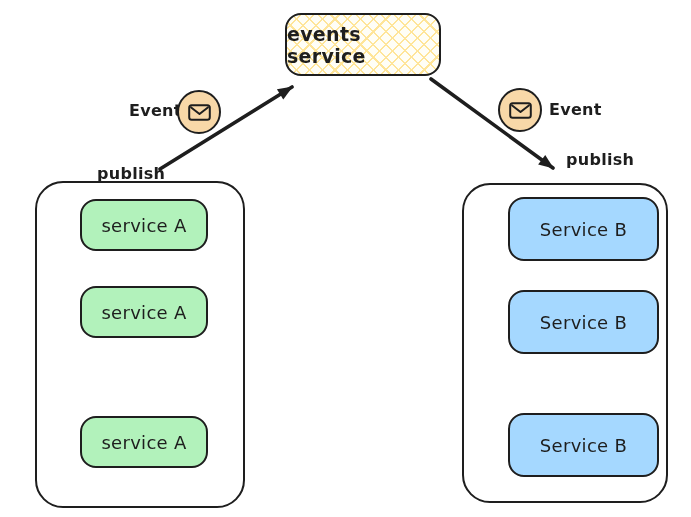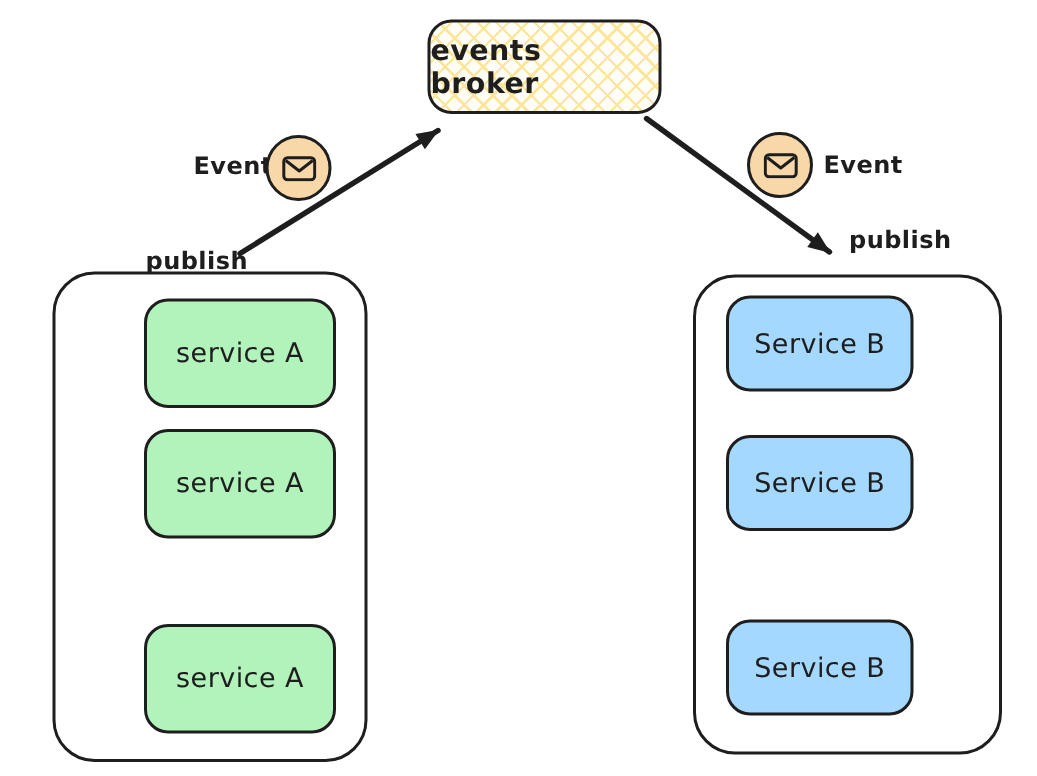--- a/index.html
+++ b/index.html
@@ -31,22 +31,22 @@
   }
   .group-left{left:35px;top:181px;width:210px;height:327px;}
   .group-right{left:462px;top:183px;width:206px;height:320px;}
   
   .service{
     border:2.5px solid #1e1e1e;border-radius:16px;
     display:flex;align-items:center;justify-content:center;
     font-size:18px;font-weight:500;letter-spacing:.3px;
     box-sizing:border-box;
   }
-  .svc-a{background:#b2f2bb;left:96px;width:128px;height:73px;}
-  .svc-b{background:#a5d8ff;left:484px;width:125px;height:64px;}
+  .svc-a{background:#b2f2bb;left:80px;width:128px;height:52px;}
+  .svc-b{background:#a5d8ff;left:508px;width:151px;height:64px;}
   
   .flow-label{
     font-size:16px;font-weight:600;letter-spacing:.3px;
     white-space:nowrap;
   }
   
   .event-badge{
     width:44px;height:44px;border-radius:50%;
     border:2.5px solid #1e1e1e;background:#f8d8a8;
     display:flex;align-items:center;justify-content:center;
@@ -65,21 +65,21 @@
         <path d="M1,1 L16,7 L1,13 Z" fill="#1e1e1e"></path>
       </marker>
     </defs>
     <path d="M160,169 L292,87" fill="none" stroke="#1e1e1e" stroke-width="3.6" stroke-linecap="round" marker-end="url(#ah)"></path>
     <path d="M431,79 L553,168" fill="none" stroke="#1e1e1e" stroke-width="3.6" stroke-linecap="round" marker-end="url(#ah)"></path>
     <path d="M144,356 L144,412" fill="none" stroke="#1e1e1e" stroke-width="3" stroke-linecap="round" stroke-dasharray="0.5 8.2"></path>
     <path d="M547,353 L547,409" fill="none" stroke="#1e1e1e" stroke-width="3" stroke-linecap="round" stroke-dasharray="0.5 8.2"></path>
   </svg>
 
   <div class="abs broker">
-    <span>events broker</span>
+    <span>events service</span>
   </div>
 
   <div class="abs flow-label" style="left:97px;top:164px;">publish</div>
   <div class="abs flow-label" style="left:129px;top:101px;width:46px;text-align:right;">Event</div>
   <div class="abs event-badge" style="left:177px;top:90px;">
     <svg width="23" height="17" viewBox="0 0 23 17">
       <rect x="1.2" y="1.2" width="20.6" height="14.6" rx="2.5" fill="none" stroke="#1e1e1e" stroke-width="2"></rect>
       <path d="M2.5 3 L11.5 10 L20.5 3" fill="none" stroke="#1e1e1e" stroke-width="2" stroke-linejoin="round"></path>
     </svg>
   </div>

